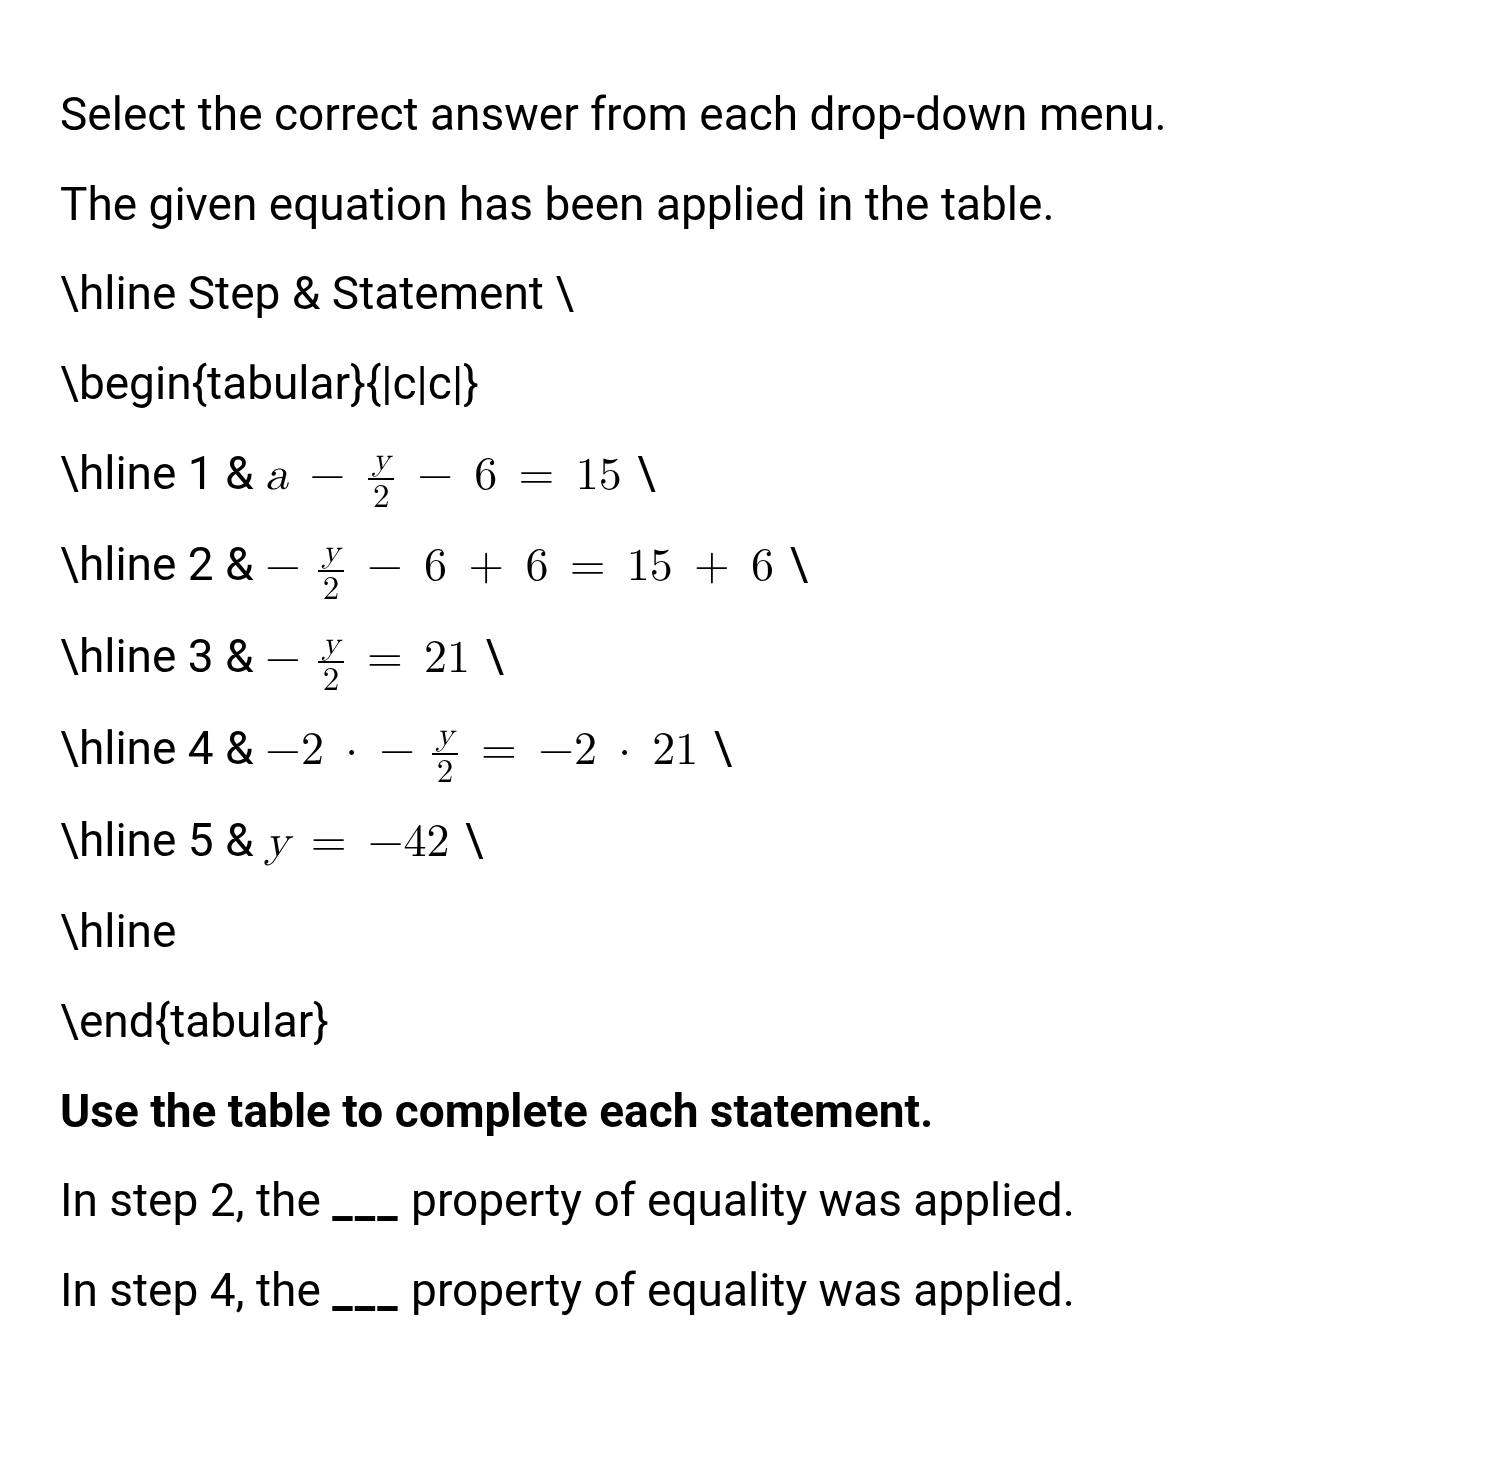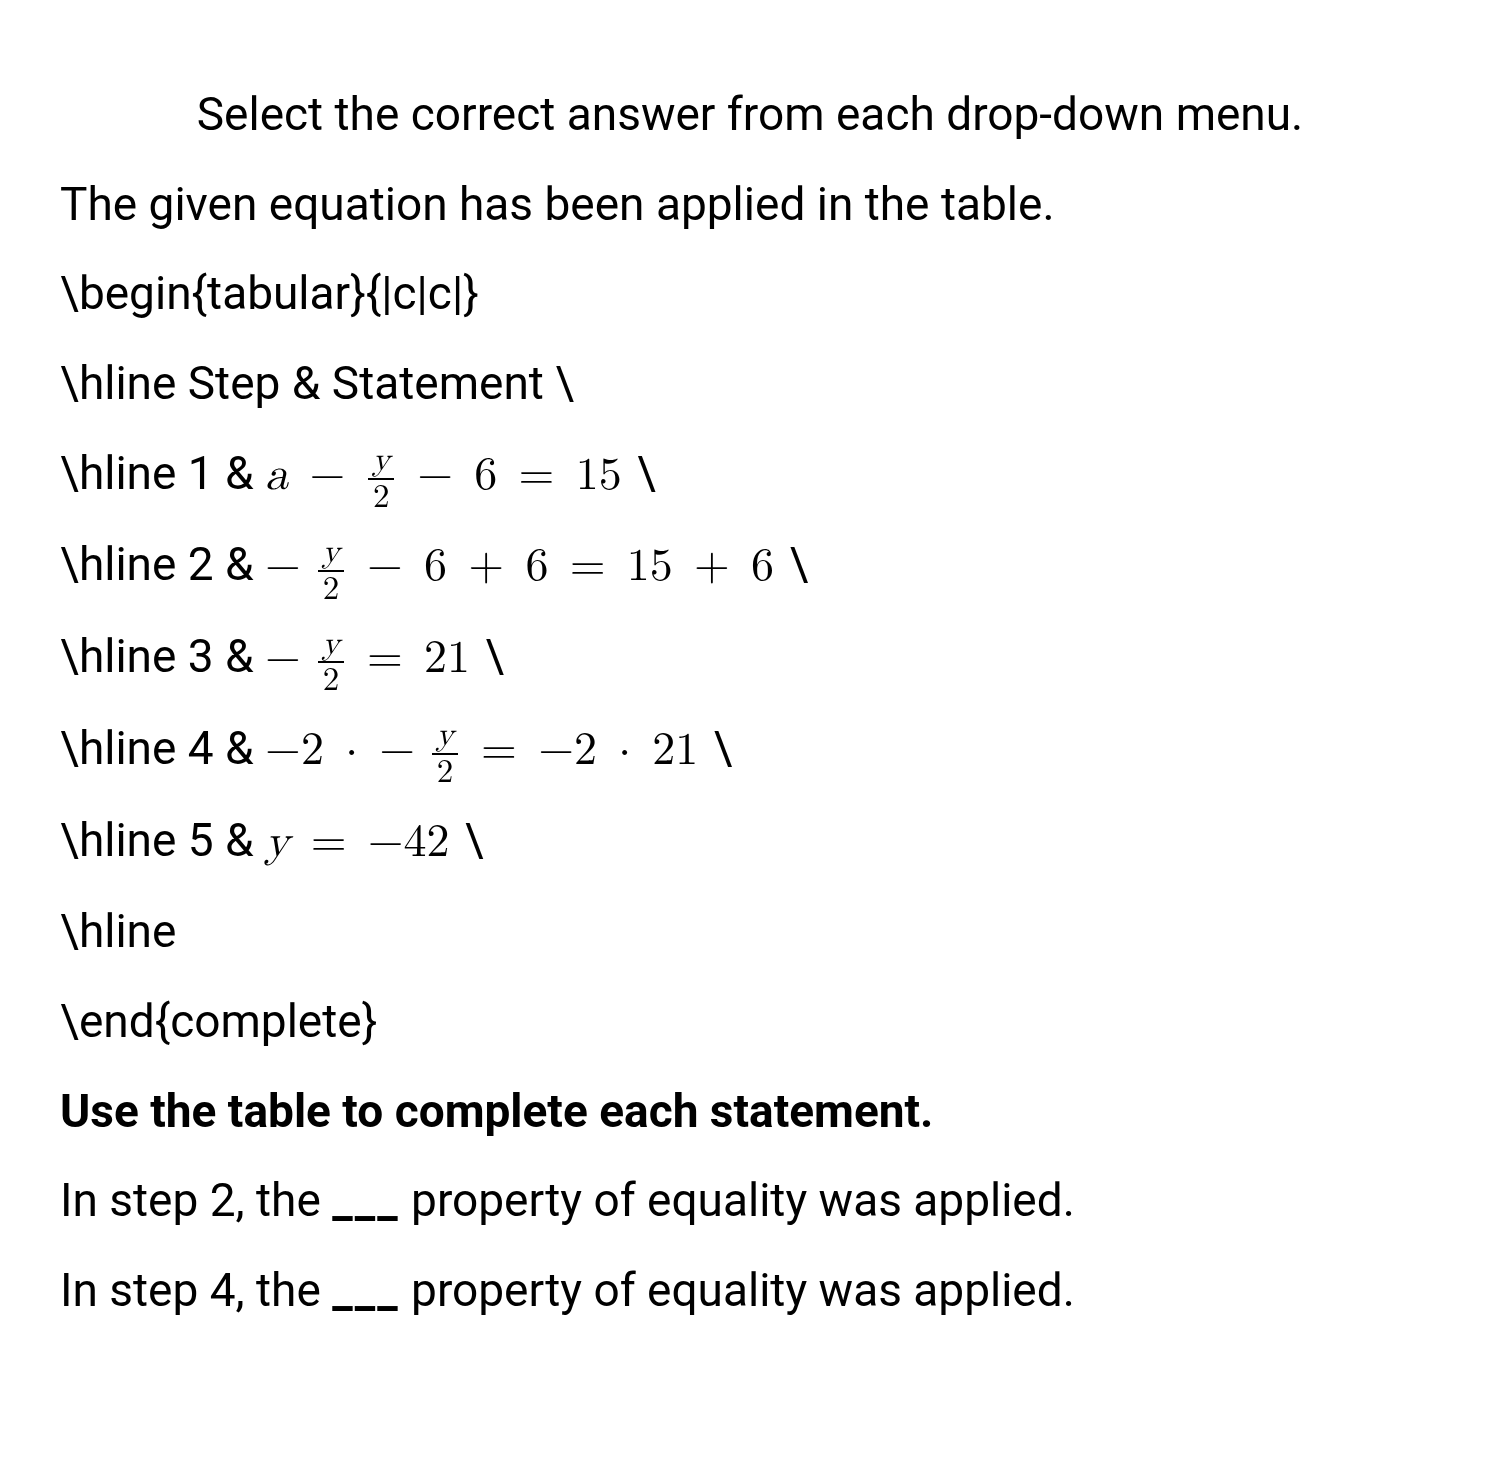--- a/index.html
+++ b/index.html
@@ -45,27 +45,27 @@
   .blank {
     letter-spacing: 2px;
     font-weight: bold;
   }
 </style>
 </head>
 <body>
 
 <div class="page">
 
-  <div class="line" style="white-space:normal;text-align:center;">Select the correct answer from each drop-down menu.</div>
+  <div class="line" style="white-space:normal;">Select the correct answer from each drop-down menu.</div>
 
   <div class="line" style="white-space:normal;">The given equation has been applied in the table.</div>
 
+  <div class="line">\hline Step &amp; Statement \</div>
+
   <div class="line">\begin{tabular}{|c|c|}</div>
-
-  <div class="line">\hline Step &amp; Statement \</div>
 
   <div class="line">
     <span>\hline 1 &amp; </span>
     <span class="math">
       <span class="mi">a</span>
       <span class="op">−</span>
       <span class="frac">
         <span class="num mi">y</span>
         <span class="den">2</span>
       </span>
@@ -134,21 +134,21 @@
     <span class="math">
       <span class="mi">y</span>
       <span class="op">=</span>
       <span>−42</span>
     </span>
     <span> \</span>
   </div>
 
   <div class="line">\hline</div>
 
-  <div class="line">\end{complete}</div>
+  <div class="line">\end{tabular}</div>
 
   <div class="line" style="white-space:normal;font-weight:bold;">Use the table to complete each statement.</div>
 
   <div class="line">
     <span>In step 2, the </span><span class="blank">___</span><span> property of equality was applied.</span>
   </div>
 
   <div class="line">
     <span>In step 4, the </span><span class="blank">___</span><span> property of equality was applied.</span>
   </div>

